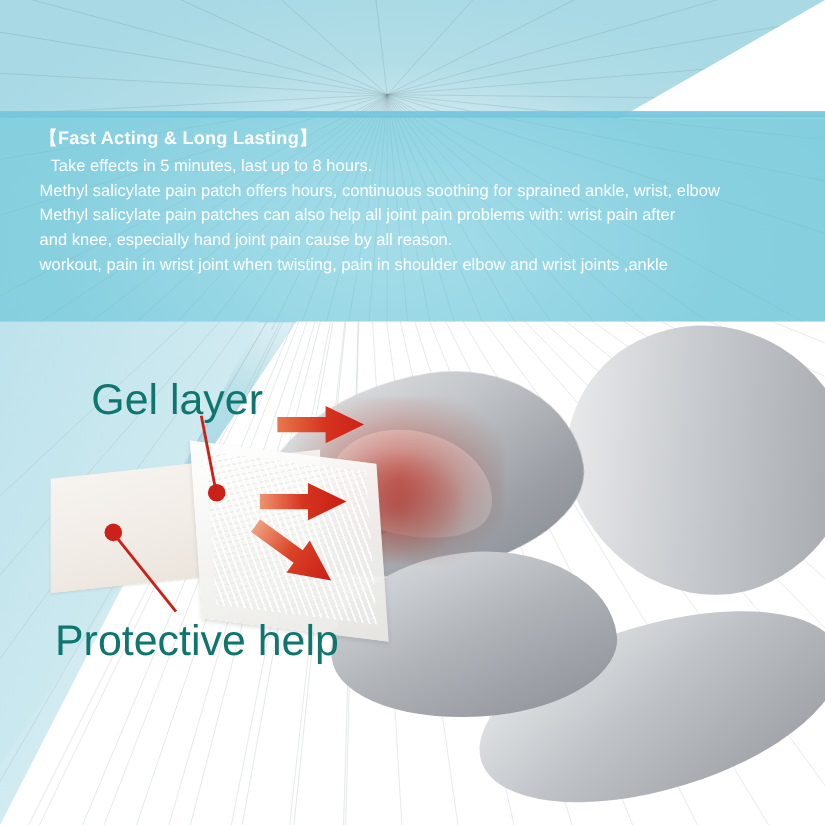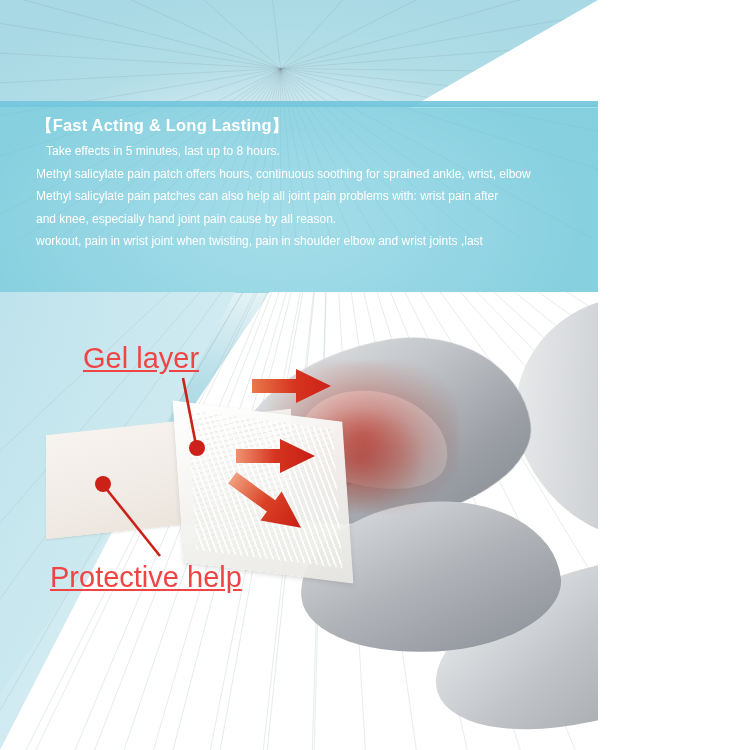--- a/index.html
+++ b/index.html
@@ -1,20 +1,20 @@
 <!DOCTYPE html>
 <html><head>
 <meta charset="utf-8">
 <style>
   html,body{margin:0;padding:0;background:#fff;}
   body{font-family:"Liberation Sans",sans-serif;}
 
   .stage{
     position:relative;
-    width:598px;height:750px;
+    width:750px;height:750px;
     overflow:hidden;
     background:#ffffff;
   }
 
   
   .bg-base{
     position:absolute;inset:0;
     background:
       radial-gradient(ellipse 430px 240px at 47% 30%,
         #fbfdfd 0%, #eaf6f8 22%, #cfe9ef 48%, #b2dde7 70%, #a8d9e4 100%);
@@ -56,21 +56,21 @@
   .hero{
     position:absolute;left:0;top:105px;width:750px;height:188px;
     background:rgba(110,200,220,.62);
   }
   .hero-inner{padding:10px 30px 0 36px;}
   .hero-title{
     color:#ffffff;font-weight:bold;font-size:16.5px;letter-spacing:.2px;
     margin:0 0 3px 0;white-space:nowrap;
   }
   .hero-line{
-    color:#ffffff;font-size:12px;line-height:22.5px;margin:0;
+    color:#ffffff;font-size:15px;line-height:22.5px;margin:0;
     white-space:nowrap;
   }
   .hero-line.indent{padding-left:10px;}
 
   
   .photo{position:absolute;left:0;top:292px;width:750px;height:458px;}
 
   
   .protective-layer{
     position:absolute;left:46px;top:130px;width:245px;height:104px;
@@ -141,22 +141,22 @@
       rgba(228,55,38,.46) 0%, rgba(240,120,100,.22) 55%, rgba(255,255,255,0) 78%);
     mix-blend-mode:multiply;filter:blur(3px);
   }
 
   
   .arrow{position:absolute;}
   .arrow svg{display:block;}
 
   
   .callout-label{
-    position:absolute;color:#ef4444;font-size:29px;line-height:1;
-    font-family:"Liberation Sans",sans-serif;white-space:nowrap;text-decoration:underline;
+    position:absolute;color:#0f766e;font-size:39px;line-height:1;
+    font-family:"Liberation Sans",sans-serif;white-space:nowrap;
   }
   #gel-label{left:83px;top:344px;}
   #protective-label{left:50px;top:563px;}
   .leader{position:absolute;left:0;top:0;width:750px;height:750px;pointer-events:none;}
   .leader line{stroke:#cc2118;stroke-width:2.6;}
   .leader circle{fill:#cc2118;}
 </style>
 </head>
 <body>
 
@@ -213,21 +213,21 @@
   <div class="wedge-tr"></div>
   <div class="band-rule"></div>
 
   <div class="hero">
     <div class="hero-inner">
       <p class="hero-title">【Fast Acting &amp; Long Lasting】</p>
       <p class="hero-line indent">Take effects in 5 minutes, last up to 8 hours.</p>
       <p class="hero-line">Methyl salicylate pain patch offers hours, continuous soothing for sprained ankle, wrist, elbow</p>
       <p class="hero-line">Methyl salicylate pain patches can also help all joint pain problems with: wrist pain after</p>
       <p class="hero-line">and knee, especially hand joint pain cause by all reason.</p>
-      <p class="hero-line">workout, pain in wrist joint when twisting, pain in shoulder elbow and wrist joints ,last</p>
+      <p class="hero-line">workout, pain in wrist joint when twisting, pain in shoulder elbow and wrist joints ,ankle</p>
     </div>
   </div>
 
   <div class="white-field"></div>
 
   <svg class="lower-rays" viewBox="0 0 750 458" preserveAspectRatio="none">
     <g>
       <line x1="330" y1="-150" x2="-30" y2="470"></line>
       <line x1="330" y1="-150" x2="30" y2="470"></line>
       <line x1="330" y1="-150" x2="90" y2="470"></line>

